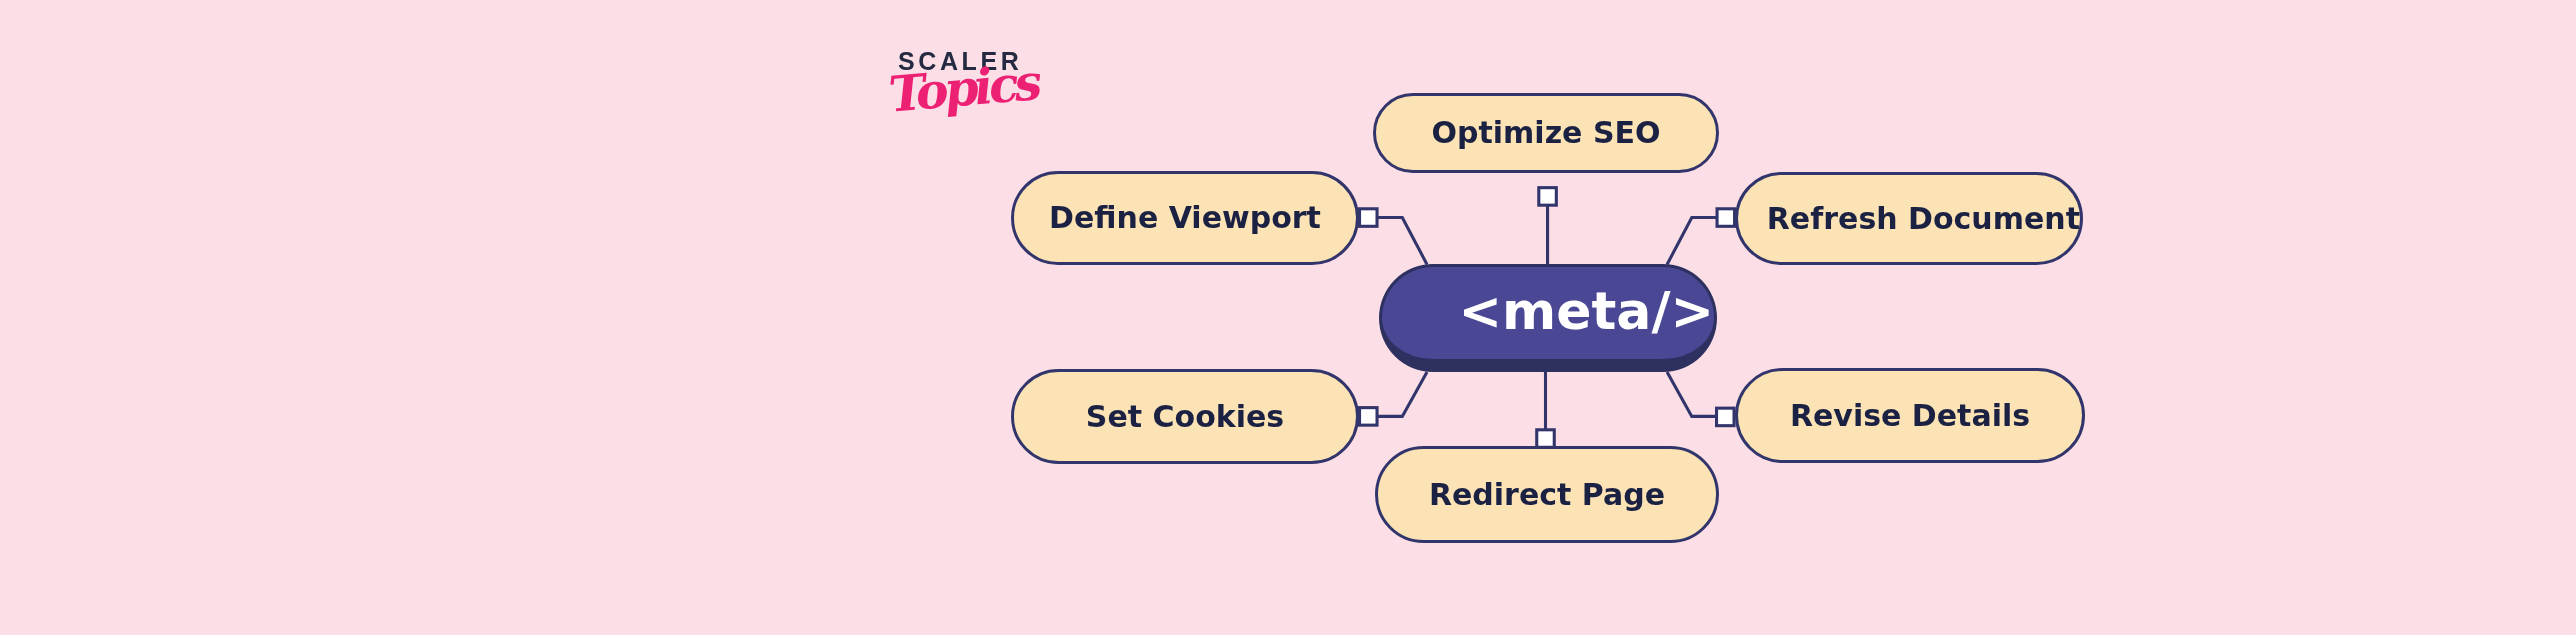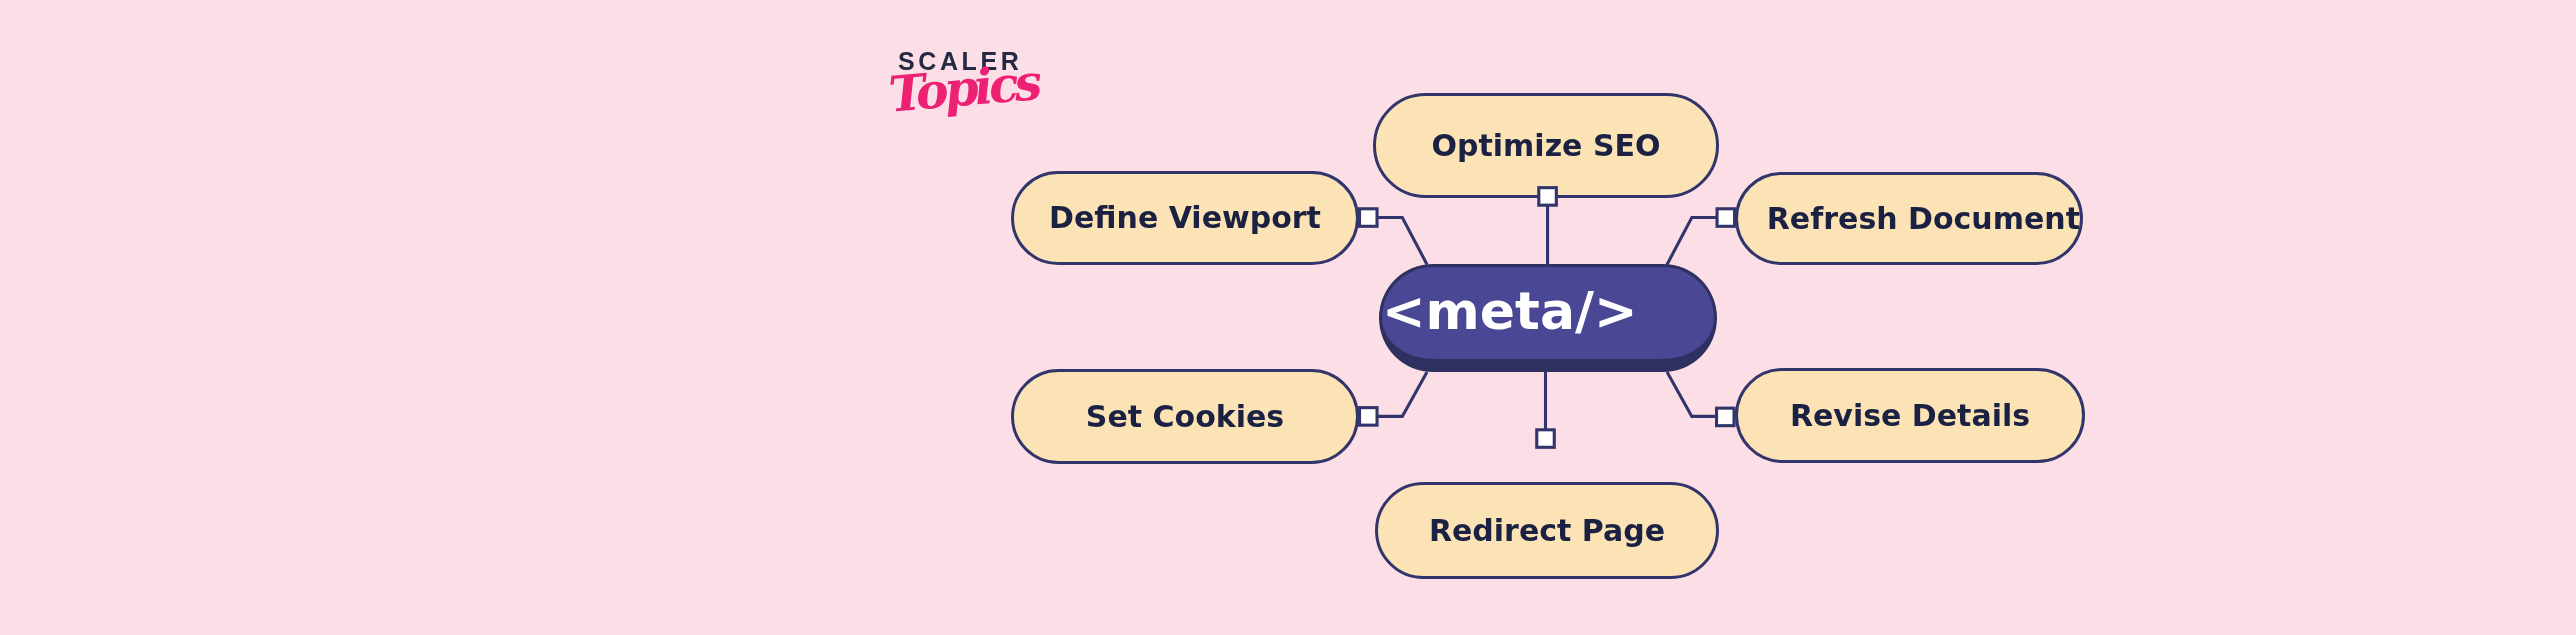--- a/index.html
+++ b/index.html
@@ -43,31 +43,31 @@
   
   .node{
     position:absolute;display:flex;align-items:center;justify-content:center;
     background:var(--node-fill);
     border:3.1px solid var(--node-border);
     border-radius:515px;
     color:var(--node-text);
     font-weight:700;font-size:30px;line-height:1;
     white-space:nowrap;
   }
-  .node-optimize-seo    {left:1373px;top:93px;width:346px;height:105px;text-align:right;}
+  .node-optimize-seo    {left:1373px;top:93px;width:346px;height:80px;text-align:right;}
   .node-define-viewport {left:1011px;top:171px;width:348px;height:94px;text-align:right;}
   .node-refresh-document{left:1735px;top:172px;width:348px;height:93px;justify-content:flex-end;}
   .node-set-cookies     {left:1011px;top:369px;width:348px;height:95px;}
   .node-revise-details  {left:1735px;top:368px;width:350px;height:95px;}
-  .node-redirect-page   {left:1375px;top:446px;width:344px;height:97px;margin-top:36px;}
+  .node-redirect-page   {left:1375px;top:446px;width:344px;height:97px;}
 
   
   .node-center{
     position:absolute;left:1379px;top:264px;width:338px;height:108px;
-    display:flex;align-items:center;justify-content:flex-start;
+    display:flex;align-items:center;justify-content:flex-end;
     background:var(--center-fill);
     border:3.1px solid var(--center-shadow);
     border-bottom-width:13.4px;
     border-radius:515px;
     color:var(--center-text);
     font-weight:700;font-size:52px;line-height:1;
     padding-bottom:3.1px;white-space:nowrap;
   }
 
   

